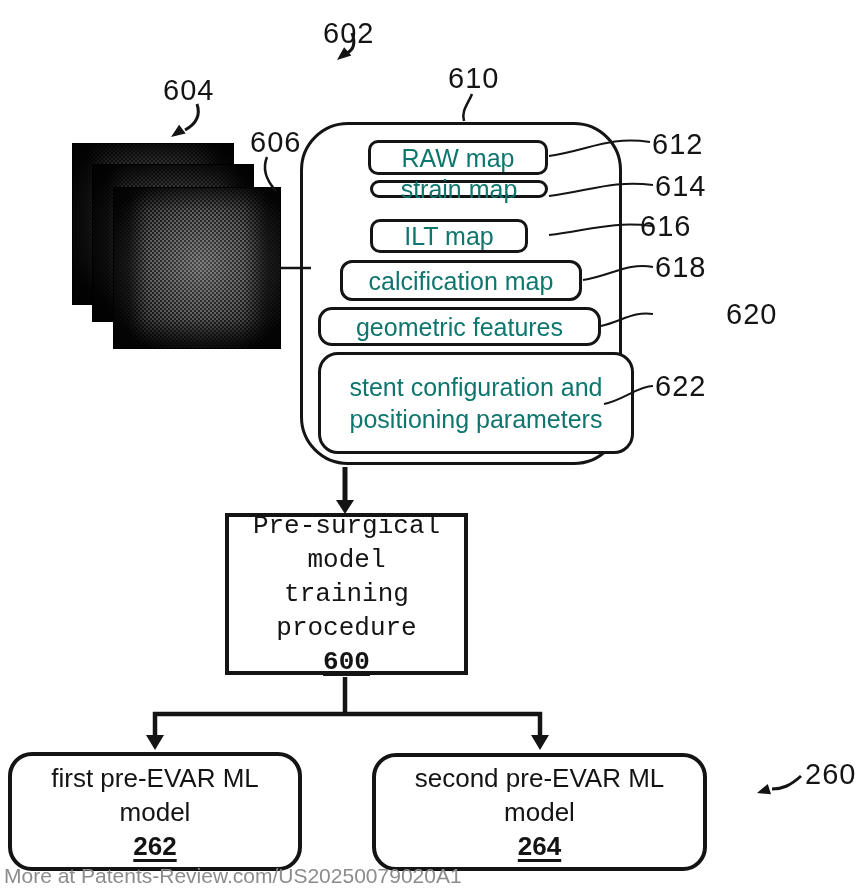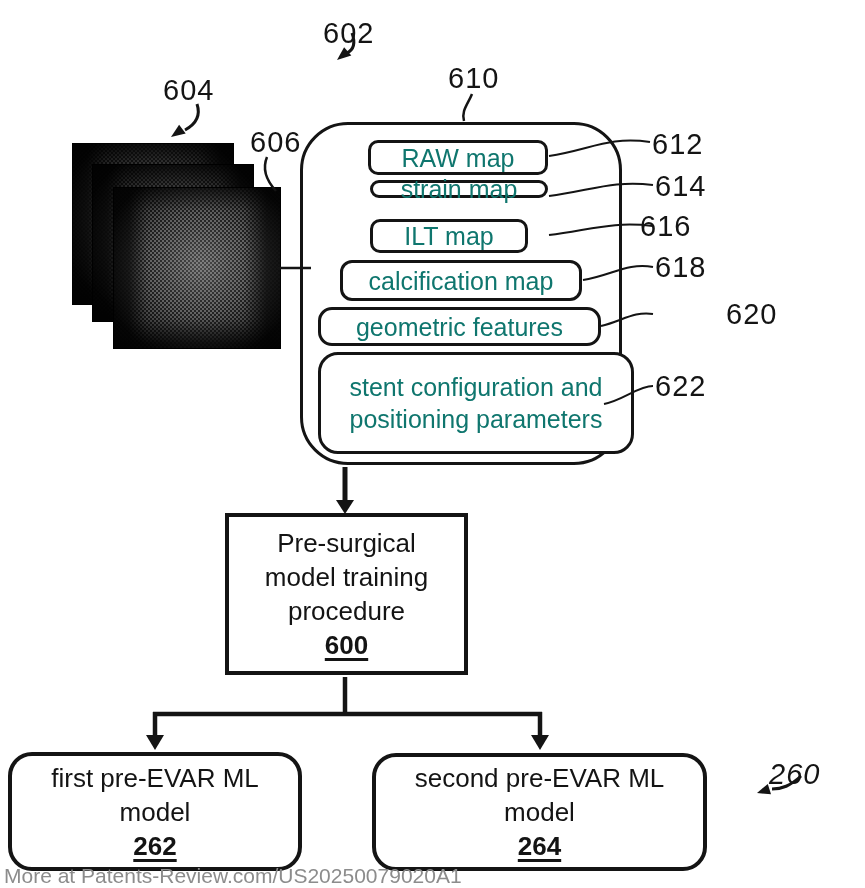--- a/index.html
+++ b/index.html
@@ -17,21 +17,21 @@
   .ref-602 { left:323px; top:19px; }
   .ref-604 { left:163px; top:76px; }
   .ref-606 { left:250px; top:128px; }
   .ref-610 { left:448px; top:64px; }
   .ref-612 { left:652px; top:130px; }
   .ref-614 { left:655px; top:172px; }
   .ref-616 { left:628px; top:212px;margin-left:12px; }
   .ref-618 { left:655px; top:253px; }
   .ref-620 { left:678px; top:300px;margin-left:48px; }
   .ref-622 { left:655px; top:372px; }
-  .ref-260 { left:769px; top:760px;font-style:italic; }
+  .ref-260 { left:805px; top:760px; }
 
   
   .ct-layer {
     position:absolute; border:1px solid #000;
     background-color:#1c1c1c;
     background-image:
       radial-gradient(ellipse at 52% 48%, rgba(210,210,210,0.30) 0%, rgba(120,120,120,0.18) 42%, rgba(0,0,0,0.62) 82%),
       linear-gradient(90deg, rgba(8,8,8,0.92) 0%, rgba(8,8,8,0.85) 9%, rgba(0,0,0,0) 20%, rgba(0,0,0,0) 78%, rgba(8,8,8,0.88) 92%),
       linear-gradient(180deg, rgba(10,10,10,0.82) 0%, rgba(0,0,0,0) 14%, rgba(0,0,0,0) 82%, rgba(6,6,6,0.85) 97%),
       repeating-conic-gradient(#101010 0% 25%, #5e5e5e 25% 50%);
@@ -60,21 +60,21 @@
   .b-calc   { left:340px; top:260px; width:242px; height:41px; border-radius:12px; }
   .b-geom   { left:318px; top:307px; width:283px; height:39px; border-radius:14px; }
   .b-stent  { left:318px; top:352px; width:316px; height:102px; border-radius:20px; padding:0 10px; }
 
   
   .flow-box {
     position:absolute; border:4px solid #141414; background:#ffffff;
     display:flex; flex-direction:column; align-items:center; justify-content:center;
     font-size:26px; line-height:34px; text-align:center; color:#141414;
   }
-  .training-box { left:225px; top:513px; width:243px; height:162px; padding:0 16px; border-radius:0; }
+  .training-box { left:225px; top:513px; width:243px; height:162px; padding:0 16px; border-radius:0;font-family:Liberation Mono, monospace; }
   .out-left  { left:8px;   top:752px; width:294px; height:119px; border-radius:24px; padding:0 20px; }
   .out-right { left:372px; top:753px; width:335px; height:118px; border-radius:24px; padding:0 26px; }
   .box-ref {
     font-weight:bold; text-decoration:underline; text-underline-offset:4px;
     text-decoration-thickness:3px;
   }
 
   
   .lines {
     position:absolute; left:0; top:0; width:865px; height:888px;

